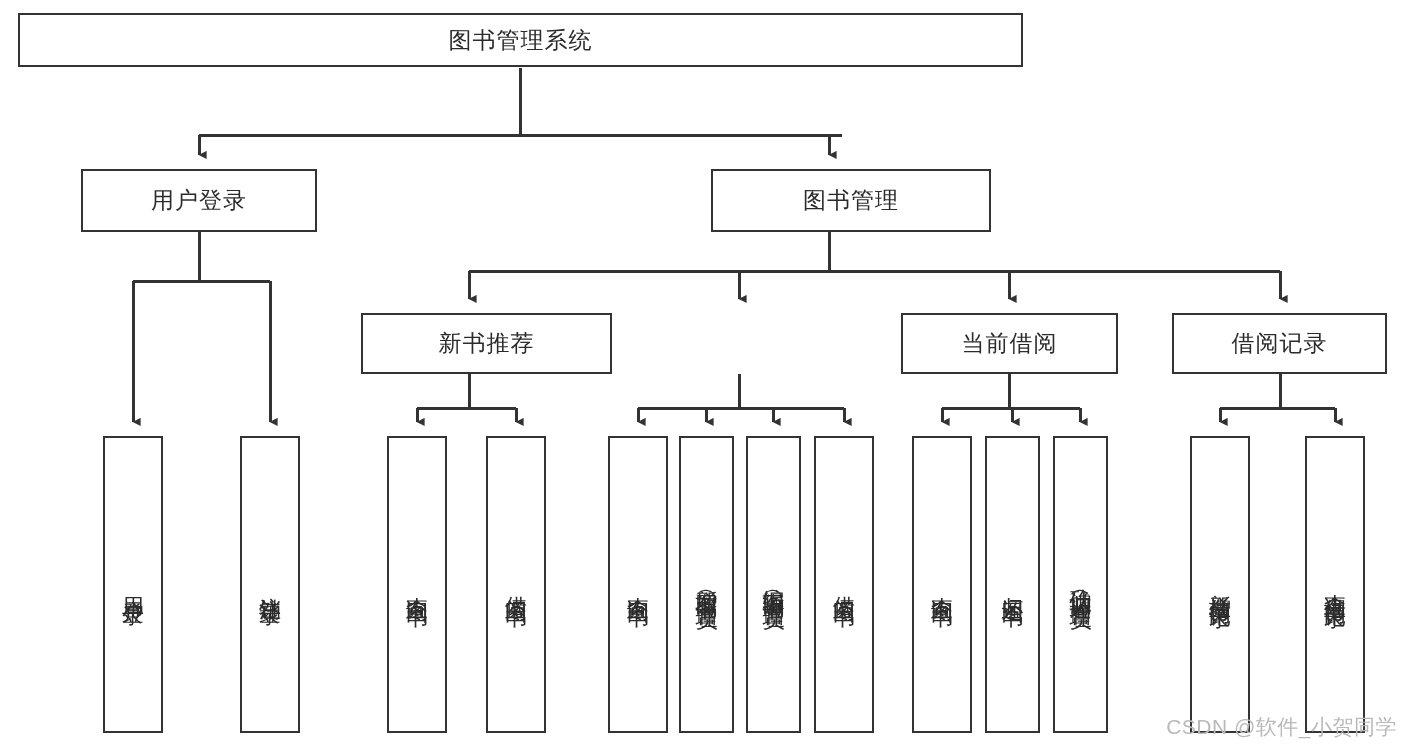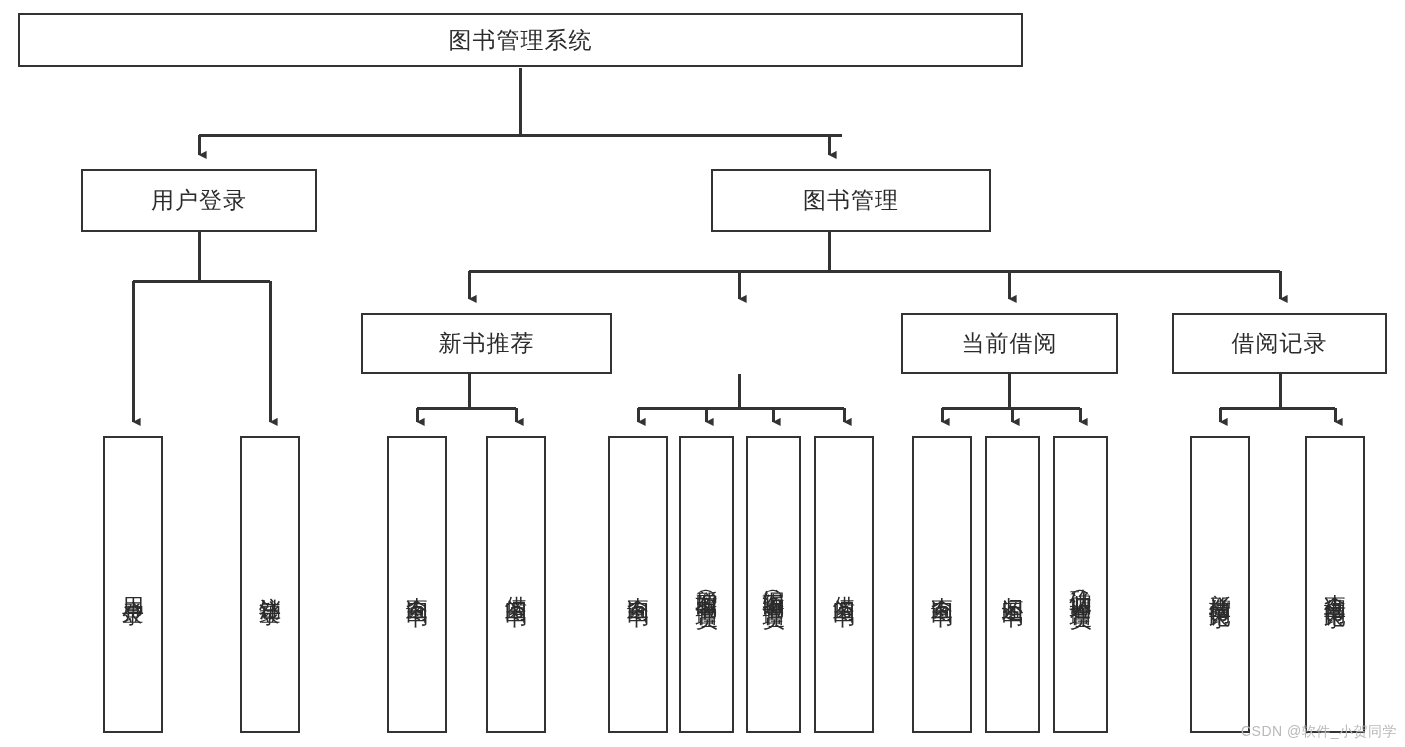--- a/index.html
+++ b/index.html
@@ -31,21 +31,21 @@
     text-orientation:upright;
     letter-spacing:3px;
     line-height:1;
     padding:4px 0;
     box-sizing:border-box;
     overflow:hidden;
   }
   #watermark{
     position:absolute;
     right:8px;bottom:6px;
-    font-size:14px;
+    font-size:21px;
     color:#b9b9b9;
     letter-spacing:0.5px;
     white-space:nowrap;
     user-select:none;
   }
 </style>
 </head>
 <body>
 
 <div id="diagram-root">

